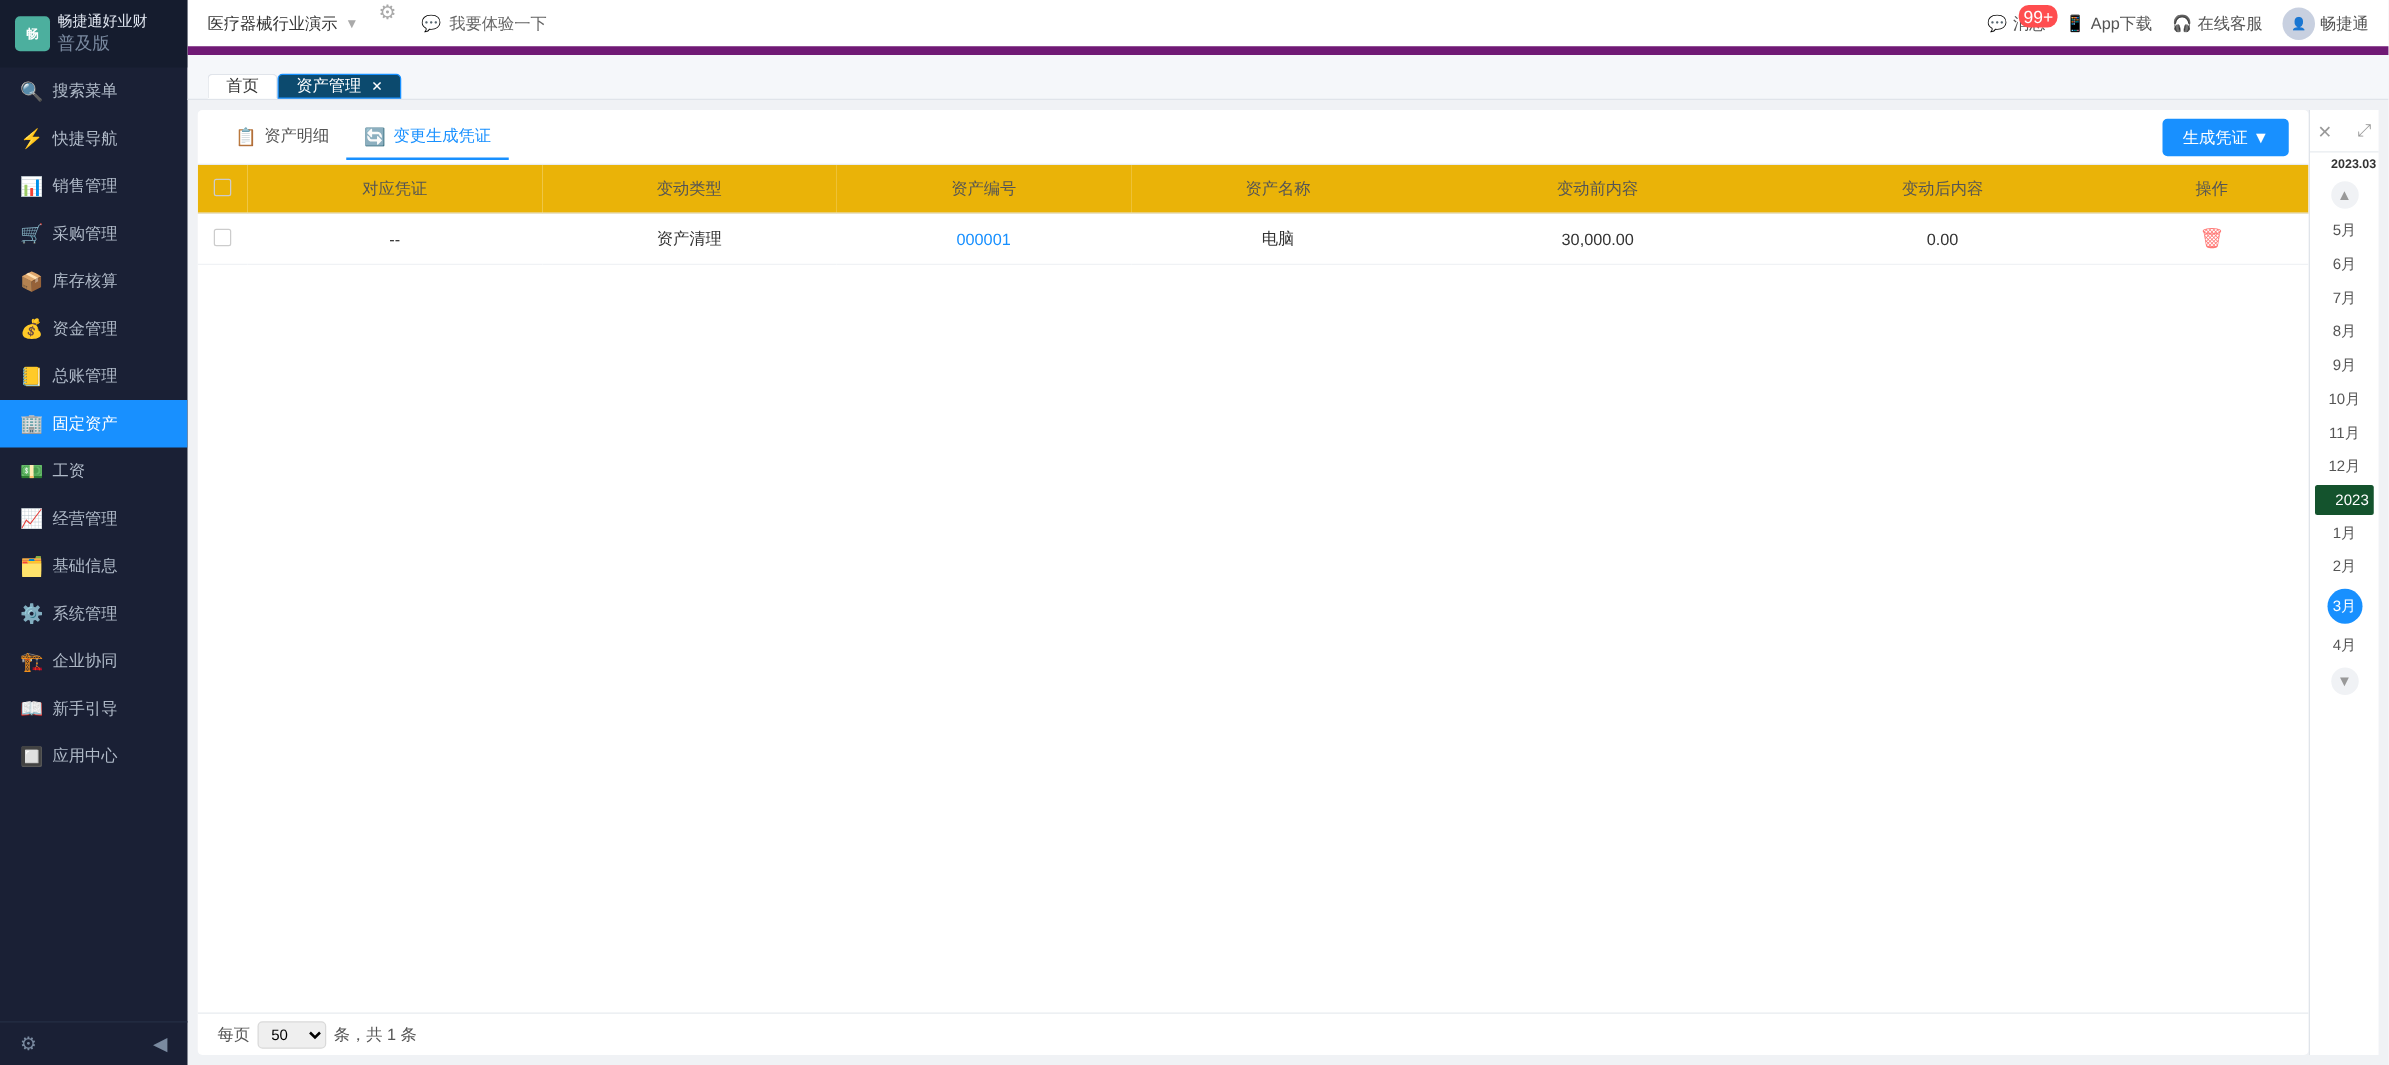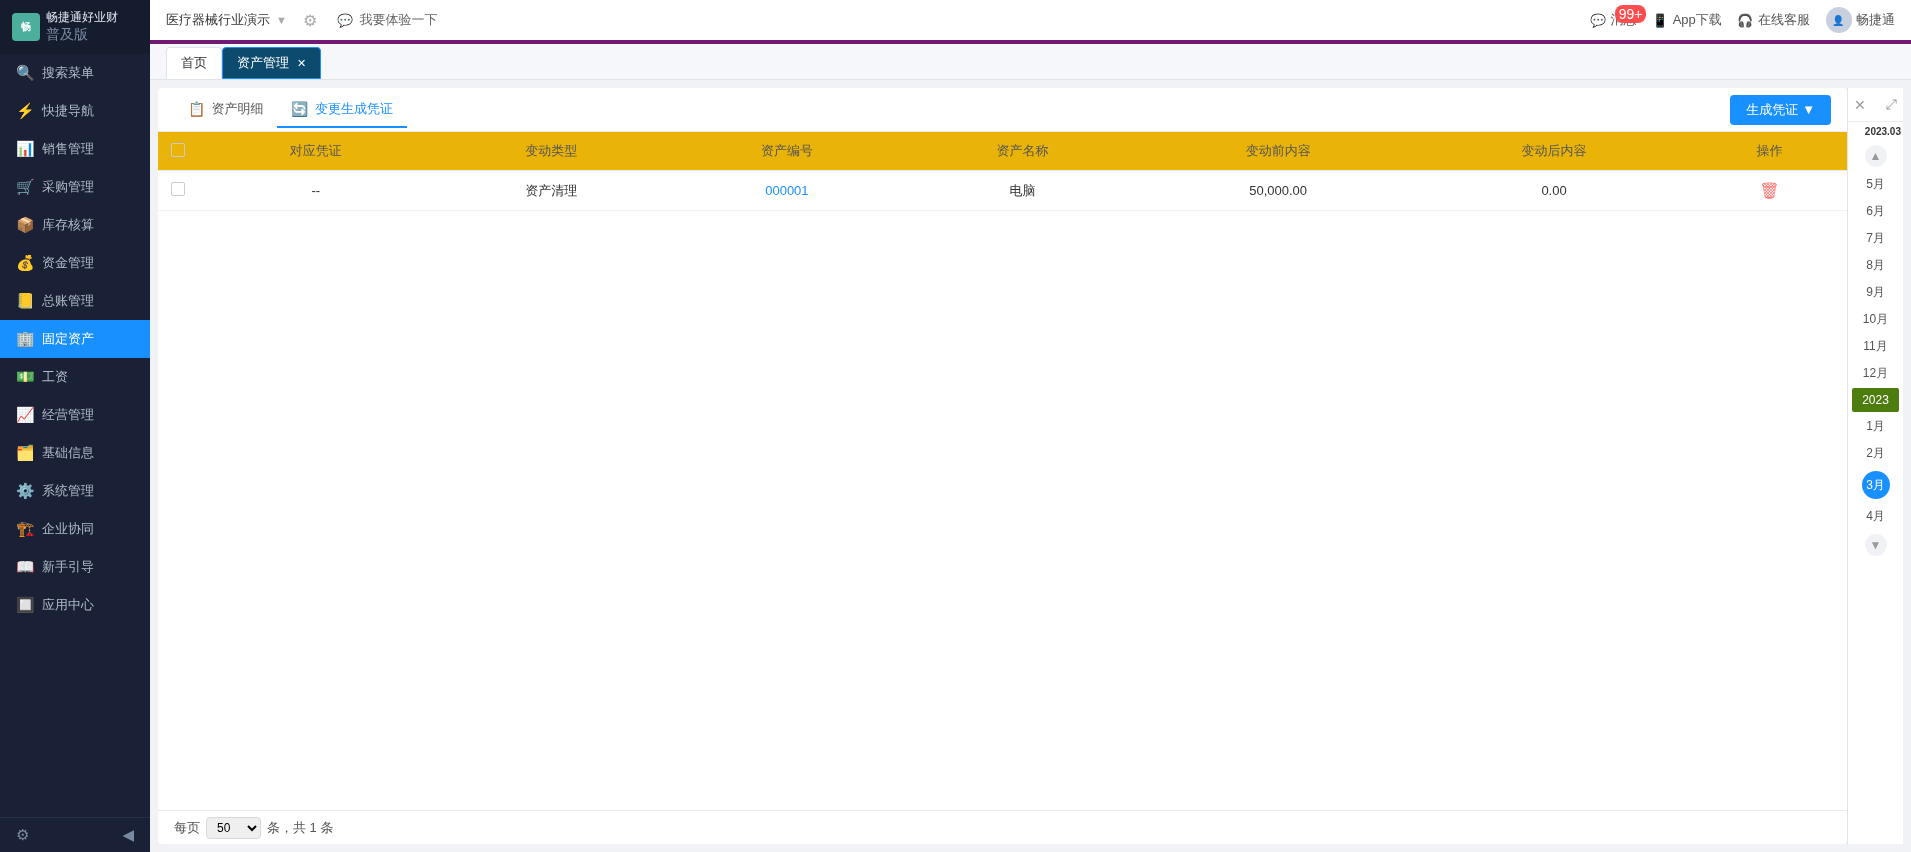--- a/index.html
+++ b/index.html
@@ -16,32 +16,32 @@
     .sidebar-item { display: flex; align-items: center; gap: 8px; padding: 10px 16px; cursor: pointer; font-size: 13px; color: #b0bac8; transition: background 0.2s; }
     .sidebar-item.active { background: #1890ff; color: white; }
     .sidebar-item-icon { font-size: 15px; width: 18px; text-align: center; }
     .sidebar-bottom { border-top: 1px solid #252e44; padding: 8px 0; display: flex; align-items: center; justify-content: space-between; padding: 8px 16px; }
     .sidebar-bottom-icon { font-size: 15px; color: #7a8aa0; cursor: pointer; }
 
     
     .main { flex: 1; display: flex; flex-direction: column; overflow: hidden; }
 
     
-    .topbar { background: white; height: 44px; display: flex; align-items: center; padding: 0 16px; border-bottom: 4px solid #701a75; gap: 12px; flex-shrink: 0; }
+    .topbar { background: white; height: 44px; display: flex; padding: 0 16px; border-bottom: 7px solid #701a75; gap: 12px; flex-shrink: 0; }
     .topbar-company { display: flex; align-items: center; gap: 6px; font-size: 13px; color: #333; cursor: pointer; }
     .topbar-gear { color: #aaa; font-size: 16px; cursor: pointer; margin-left: 4px; }
     .topbar-experience { display: flex; align-items: center; gap: 6px; color: #666; font-size: 13px; margin-left: 8px; cursor: pointer; }
     .topbar-right { margin-left: auto; display: flex; align-items: center; gap: 16px; }
     .topbar-right-item { display: flex; align-items: center; gap: 4px; color: #555; font-size: 13px; cursor: pointer; position: relative; }
     .badge { background: #ff4d4f; color: white; font-size: 14px; border-radius: 8px; padding: 1px 4px; position: absolute; top: -6px; right: -10px; }
     .topbar-avatar { width: 26px; height: 26px; background: #c8d0e0; border-radius: 50%; display: flex; align-items: center; justify-content: center; font-size: 10px; color: #555; }
 
     
     .tabbar { background: #f5f7fa; border-bottom: 1px solid #e0e4ea; height: 36px; display: flex; align-items: flex-end; padding: 0 16px; flex-shrink: 0; }
-    .tab { height: 32px; padding: 0 14px; display: flex; align-items: center; gap: 6px; font-size: 13px; color: #555; cursor: pointer; border-radius: 4px 4px 0 0; border: 1px solid transparent; }
+    .tab { height: 20px; padding: 0 14px; display: flex; align-items: center; gap: 6px; font-size: 13px; color: #555; cursor: pointer; border-radius: 4px 4px 0 0; border: 1px solid transparent; }
     .tab.active { background: #0c4a6e; color: white; border-color: #1890ff; }
     .tab-close { font-size: 11px; margin-left: 2px; }
     .tab.home { background: white; border-color: #e0e4ea; border-bottom-color: white; color: #333; }
 
     
     .content { flex: 1; background: white; margin: 8px; border-radius: 4px; display: flex; flex-direction: column; overflow: hidden; position: relative; }
 
     
     .subtab-bar { display: flex; align-items: center; padding: 0 16px; border-bottom: 1px solid #e8ecf0; height: 44px; flex-shrink: 0; }
     .subtab { display: flex; align-items: center; gap: 6px; padding: 8px 14px; font-size: 13px; color: #555; cursor: pointer; border-bottom: 2px solid transparent; }
@@ -61,21 +61,21 @@
     
     .pagination { height: 34px; border-top: 1px solid #e8ecf0; display: flex; align-items: center; padding: 0 16px; font-size: 13px; color: #555; flex-shrink: 0; }
     .page-select { border: 1px solid #d9d9d9; border-radius: 4px; padding: 2px 6px; font-size: 12px; margin: 0 6px; cursor: pointer; }
 
     
     .right-panel { width: 56px; background: white; border-left: 1px solid #e0e4ea; display: flex; flex-direction: column; flex-shrink: 0; position: relative; }
     .right-panel-header { display: flex; align-items: center; justify-content: space-between; padding: 8px 6px; border-bottom: 1px solid #e8ecf0; }
     .right-panel-close { font-size: 14px; color: #999; cursor: pointer; }
     .right-panel-expand { font-size: 14px; color: #999; cursor: pointer; }
     .month-item { font-size: 12px; color: #555; text-align: center; padding: 5px 4px; cursor: pointer; }
-    .month-item.active-year { background: #4d7c0f; color: white; border-radius: 2px; margin: 1px 4px; }
+    .month-item.active-year { background: #14532d; color: white; border-radius: 2px; margin: 1px 4px; text-align: right; }
     .month-item.active-month { background: #1890ff; color: white; border-radius: 50%; width: 28px; height: 28px; display: flex; align-items: center; justify-content: center; margin: 2px auto; font-size: 12px; }
     .circle-up { width: 22px; height: 22px; border-radius: 50%; background: #f0f2f5; display: flex; align-items: center; justify-content: center; margin: 4px auto; cursor: pointer; color: #999; font-size: 12px; }
     .circle-down { width: 22px; height: 22px; border-radius: 50%; background: #f0f2f5; display: flex; align-items: center; justify-content: center; margin: 4px auto; cursor: pointer; color: #999; font-size: 12px; }
   </style>
 </head>
 <body>
 
 <div class="sidebar">
   <div class="sidebar-logo">
     <div class="sidebar-logo-icon">畅</div>
@@ -232,21 +232,21 @@
           </thead>
           <tbody>
             <tr>
               <td>
                 <span class="checkbox"></span>
               </td>
               <td>--</td>
               <td>资产清理</td>
               <td style="color:#1890ff; cursor:pointer;">000001</td>
               <td>电脑</td>
-              <td>50,000.00</td>
+              <td>30,000.00</td>
               <td>0.00</td>
               <td>
                 <span class="delete-icon">🗑</span>
               </td>
             </tr>
           </tbody>
         </table>
       </div>
 
       <div class="pagination">

